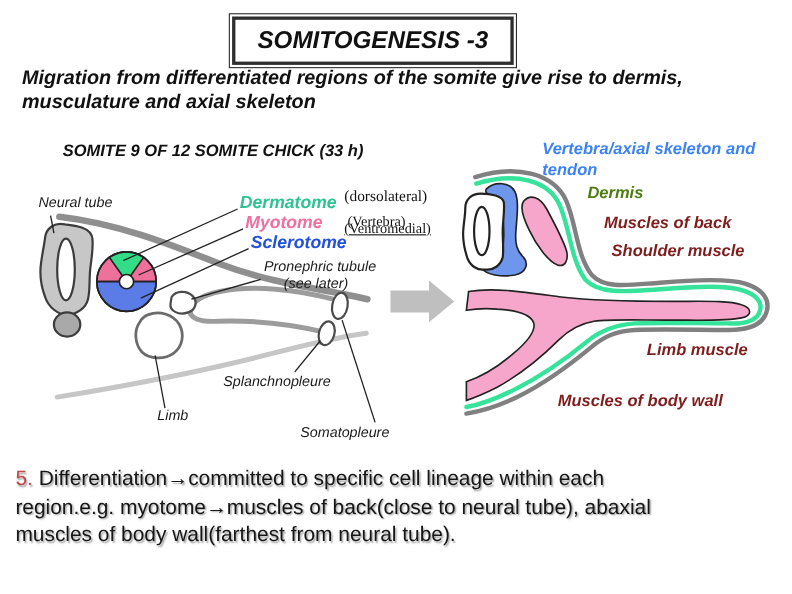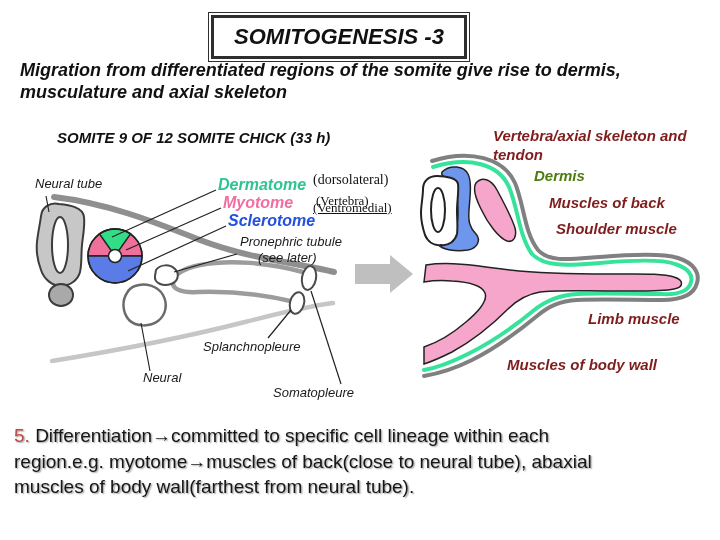--- a/index.html
+++ b/index.html
@@ -11,21 +11,21 @@
              display:flex;align-items:center;justify-content:center;}
   #title-box .t{font-size:22px;font-weight:bold;font-style:italic;color:#111;white-space:nowrap;}
   .subtitle{left:20px;top:59px;width:640px;font-size:18px;font-weight:bold;font-style:italic;
             color:#111;line-height:22px;}
   .somite-heading{left:57px;top:129px;font-size:15px;font-weight:bold;font-style:italic;color:#111;white-space:nowrap;}
   .dlabel{font-size:13px;font-style:italic;color:#1a1a1a;white-space:nowrap;}
   .clabel{font-size:16px;font-weight:bold;font-style:italic;white-space:nowrap;}
   .serifnote{font-family:"Liberation Serif",serif;font-size:14px;color:#111;white-space:nowrap;}
   .rlabel{font-size:15px;font-weight:bold;font-style:italic;white-space:nowrap;}
   .teal{color:#2EC492;} .pink{color:#F06EA0;} .blue{color:#2350DD;}
-  .lteal{color:#4d7c0f;} .lpink{color:#7f1d1d;} .lblue{color:#7f1d1d;}
+  .lteal{color:#4d7c0f;} .lpink{color:#7f1d1d;} .lblue{color:#3b82f6;}
   #vertebra-label{left:493px;top:126px;width:218px;line-height:19px;white-space:normal;}
   #footer{left:14px;top:423px;width:660px;font-size:19px;color:#161616;line-height:25.5px;
           text-shadow:1.3px 1.3px 1.5px rgba(90,90,90,0.55);}
   #footer .num{color:#BE4B48;}
   svg{position:absolute;left:0;top:0;}
 </style>
 </head>
 <body>
 
 <div id="slide">
@@ -110,21 +110,21 @@
   <div class="abs clabel pink" style="left:223px;top:194px;">Myotome</div>
   <div class="abs serifnote" style="left:316px;top:193px;font-size:13px;">(Vertebra)</div>
 
   <div class="abs clabel blue" style="left:228px;top:212px;">Sclerotome</div>
   <div class="abs serifnote" style="left:313px;top:200px;font-size:13px;text-decoration:underline;">(Ventromedial)</div>
 
   <div class="abs dlabel" style="left:240px;top:234px;">Pronephric tubule</div>
   <div class="abs dlabel" style="left:258px;top:250px;">(see later)</div>
 
   <div class="abs dlabel" style="left:203px;top:339px;">Splanchnopleure</div>
-  <div class="abs dlabel" style="left:143px;top:370px;">Neural</div>
+  <div class="abs dlabel" style="left:143px;top:370px;">Limb</div>
   <div class="abs dlabel" style="left:273px;top:385px;">Somatopleure</div>
 
   <div class="abs rlabel lblue" id="vertebra-label">
     <div>Vertebra/axial skeleton and</div>
     <div>tendon</div>
   </div>
   <div class="abs rlabel lteal" style="left:534px;top:167px;">Dermis</div>
   <div class="abs rlabel lpink" style="left:549px;top:194px;">Muscles of back</div>
   <div class="abs rlabel lpink" style="left:588px;top:310px;">Limb muscle</div>
   <div class="abs rlabel lpink" style="left:556px;top:220px;">Shoulder muscle</div>

